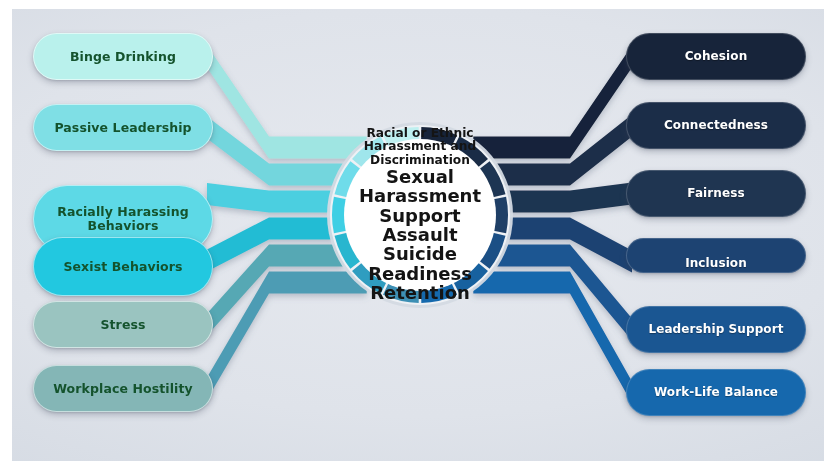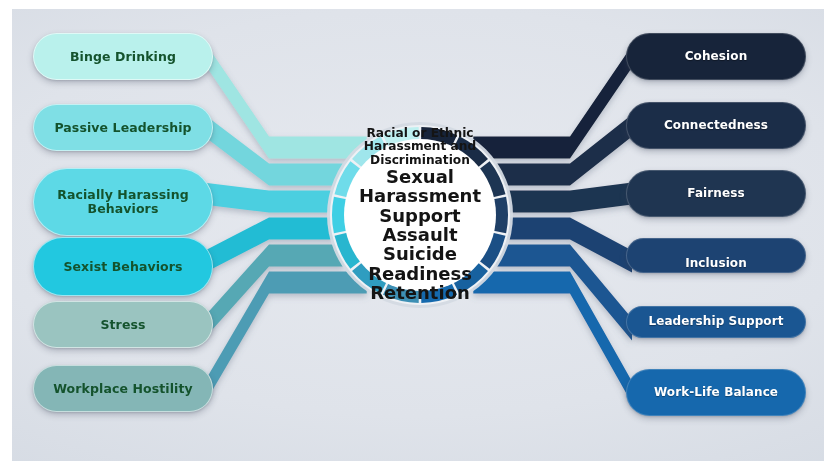--- a/index.html
+++ b/index.html
@@ -149,21 +149,21 @@
           <polygon points="620,372.5 558,262.5 461.289304743072,262.5 461.289304743072,284.5 558,284.5 620,394.5" fill="#1668ad"></polygon>
         </g>
       </svg>
 
     <div class="pill left" style="top: 24px; height: 47px; background: rgb(185, 241, 236);">
       <span>Binge Drinking</span>
     </div>
     <div class="pill left" style="top: 95px; height: 47px; background: rgb(127, 223, 229);">
       <span>Passive Leadership</span>
     </div>
-    <div class="pill left" style="top: 159px; height: 68px; background: rgb(93, 217, 230);">
+    <div class="pill left" style="top: 176px; height: 68px; background: rgb(93, 217, 230);">
       <span class="multi">Racially Harassing
 Behaviors</span>
     </div>
     <div class="pill left" style="top: 228px; height: 59px; background: rgb(34, 200, 224);">
       <span>Sexist Behaviors</span>
     </div>
     <div class="pill left" style="top: 292px; height: 47px; background: rgb(154, 196, 192);">
       <span>Stress</span>
     </div>
     <div class="pill left" style="top: 356px; height: 47px; background: rgb(132, 182, 182);">
@@ -175,21 +175,21 @@
     </div>
     <div class="pill right" style="top: 93px; height: 47px; background: rgb(27, 45, 72);">
       <span>Connectedness</span>
     </div>
     <div class="pill right" style="top: 161px; height: 47px; background: rgb(31, 53, 81);">
       <span>Fairness</span>
     </div>
     <div class="pill right" style="top: 229px; height: 35px; background: rgb(29, 67, 114); align-items: flex-end;">
       <span>Inclusion</span>
     </div>
-    <div class="pill right" style="top: 297px; height: 32px; background: rgb(26, 86, 146);">
+    <div class="pill right" style="top: 297px; height: 47px; background: rgb(26, 86, 146);">
       <span>Leadership Support</span>
     </div>
     <div class="pill right" style="top: 360px; height: 47px; background: rgb(22, 104, 173);">
       <span>Work-Life Balance</span>
     </div>
 
     <div id="hub">
       <svg id="hub-ring" viewBox="0 0 188 188">
           <circle cx="94" cy="94" r="93" fill="#d4dae3" opacity="0.95"></circle>
           <circle cx="94" cy="94" r="90" fill="#eef1f5"></circle>

